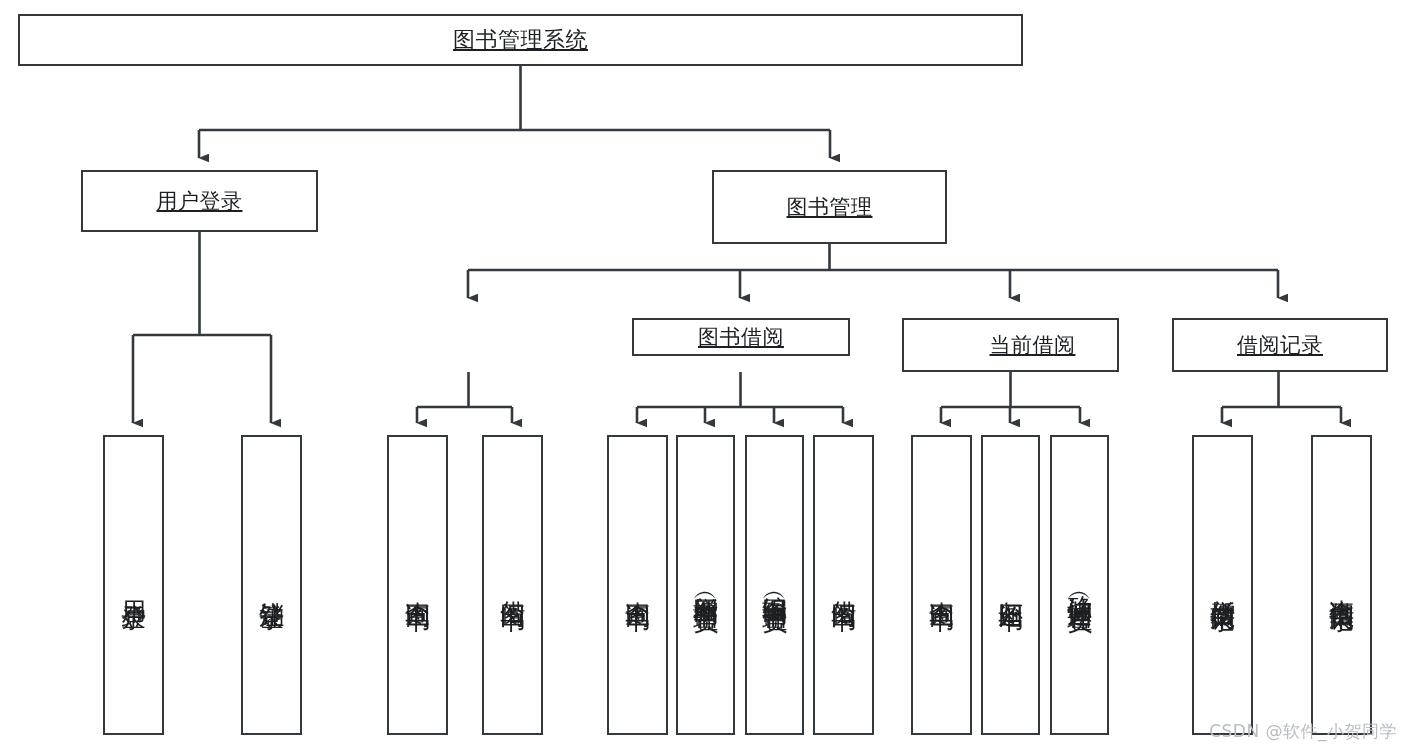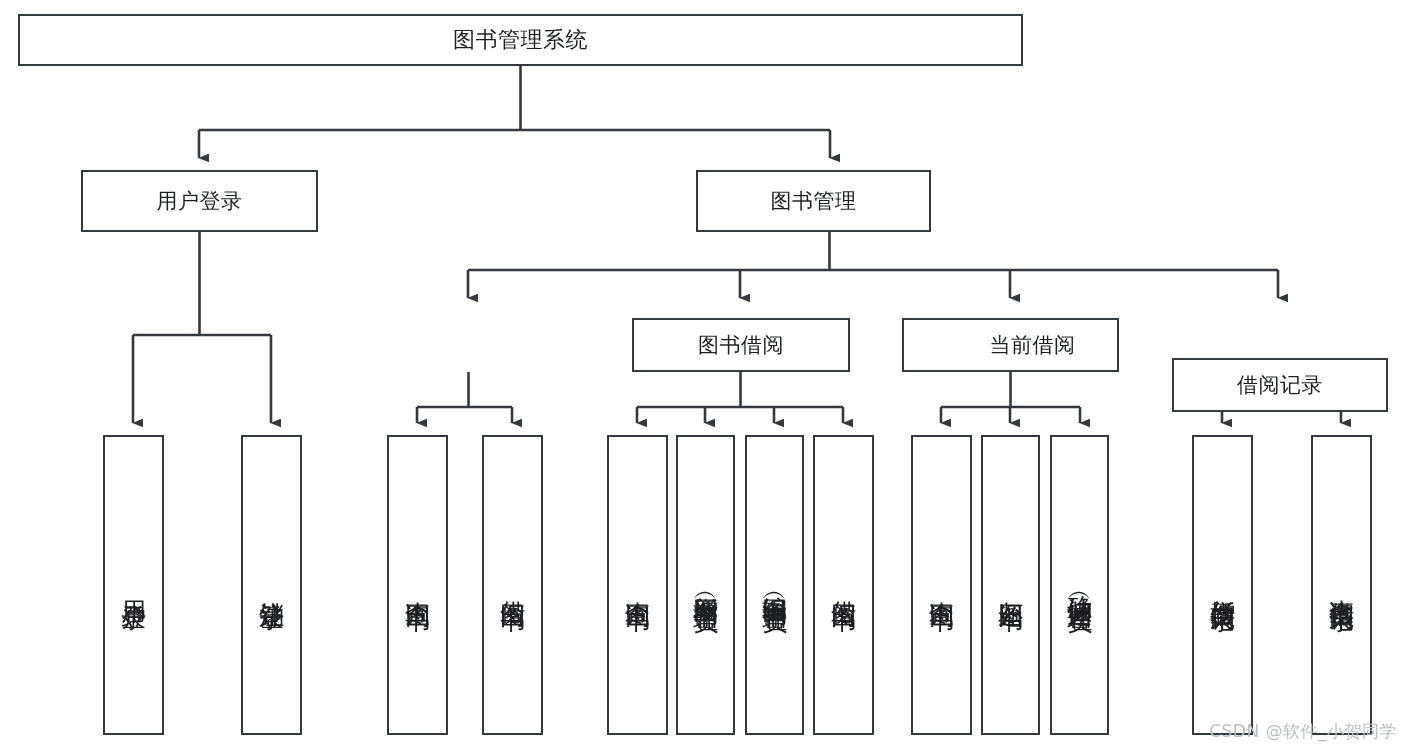--- a/index.html
+++ b/index.html
@@ -40,20 +40,21 @@
   .node .label {
     display: block;
     text-align: center;
     line-height: 1.18;
     letter-spacing: 0.5px;
   }
   
   .node.h .label {
     font-size: 21px;
     writing-mode: horizontal-tb;
+    text-decoration: underline;
   }
   .node.h-root .label {
     font-size: 22px;
   }
   
   .node.v {
     padding: 8px 2px;
     align-items: center;
     justify-content: center;
   }
@@ -134,34 +135,34 @@
   </svg>
 
   <div class="node h h-root" style="left:18px; top:14px; width:1005px; height:52px;">
     <span class="label">图书管理系统</span>
   </div>
 
   <div class="node h" style="left:81px; top:170px; width:237px; height:62px;">
     <span class="label">用户登录</span>
   </div>
 
-  <div class="node h" style="left:696px; top:170px; width:235px; height:62px;">
+  <div class="node h" style="left:712px; top:170px; width:235px; height:74px;">
     <span class="label">图书管理</span>
   </div>
 
 
-  <div class="node h" style="left:632px; top:318px; width:218px; height:54px;">
+  <div class="node h" style="left:632px; top:318px; width:218px; height:38px;">
     <span class="label">图书借阅</span>
   </div>
 
   <div class="node h" style="left:902px; top:318px; width:217px; height:54px;padding-left:44px;">
     <span class="label">当前借阅</span>
   </div>
 
-  <div class="node h" style="left:1172px; top:318px; width:216px; height:54px;margin-top:40px;">
+  <div class="node h" style="left:1172px; top:318px; width:216px; height:54px;">
     <span class="label">借阅记录</span>
   </div>
 
   <div class="node v" style="left:103px; top:435px; width:61px; height:300px;">
     <span class="label">用户登录</span>
   </div>
 
   <div class="node v" style="left:241px; top:435px; width:61px; height:300px;">
     <span class="label">注销登录</span>
   </div>

